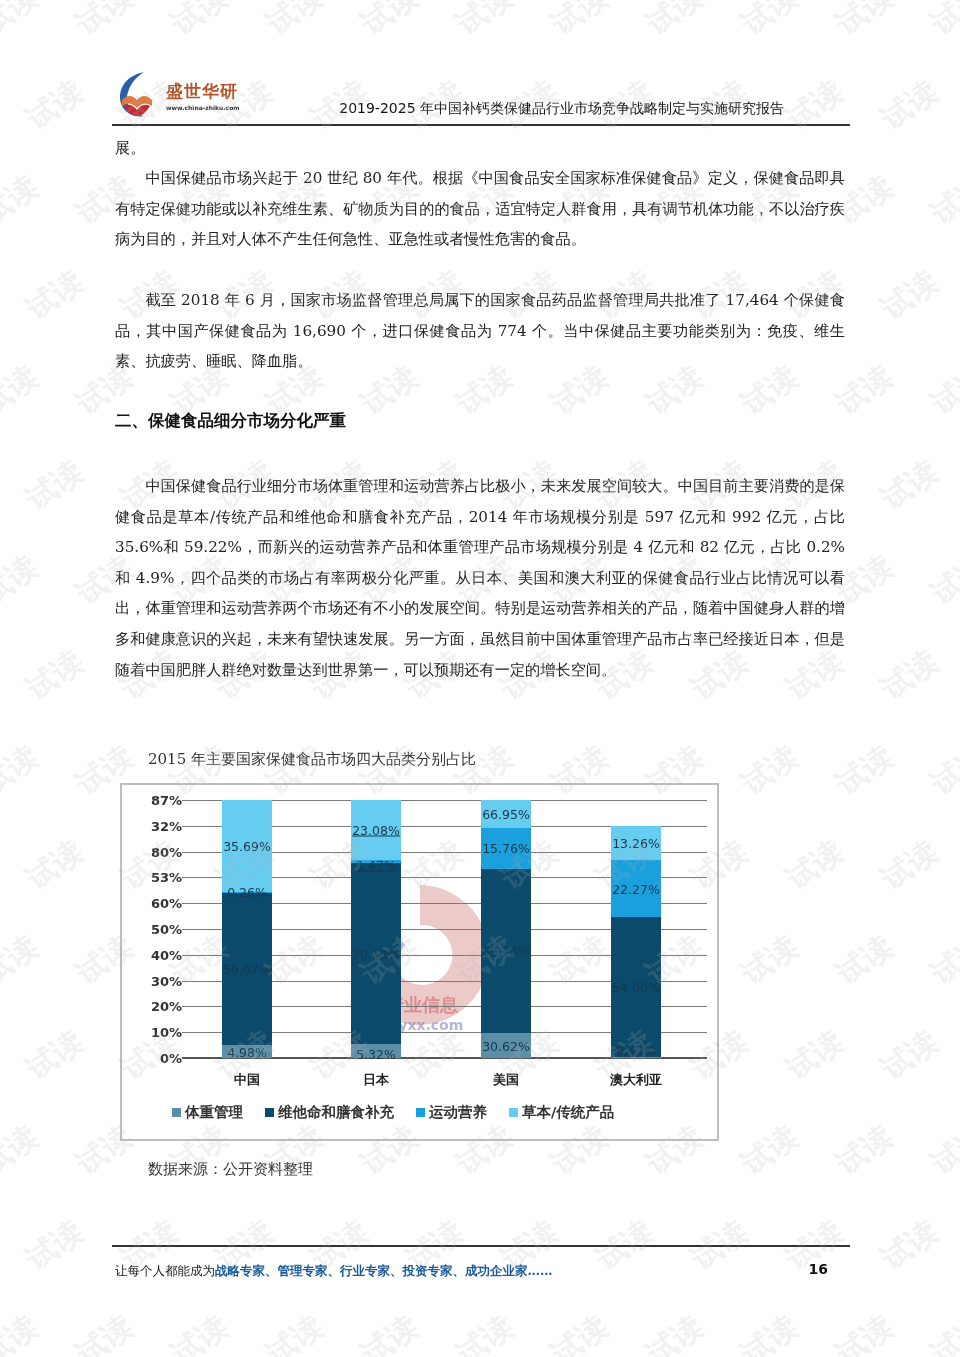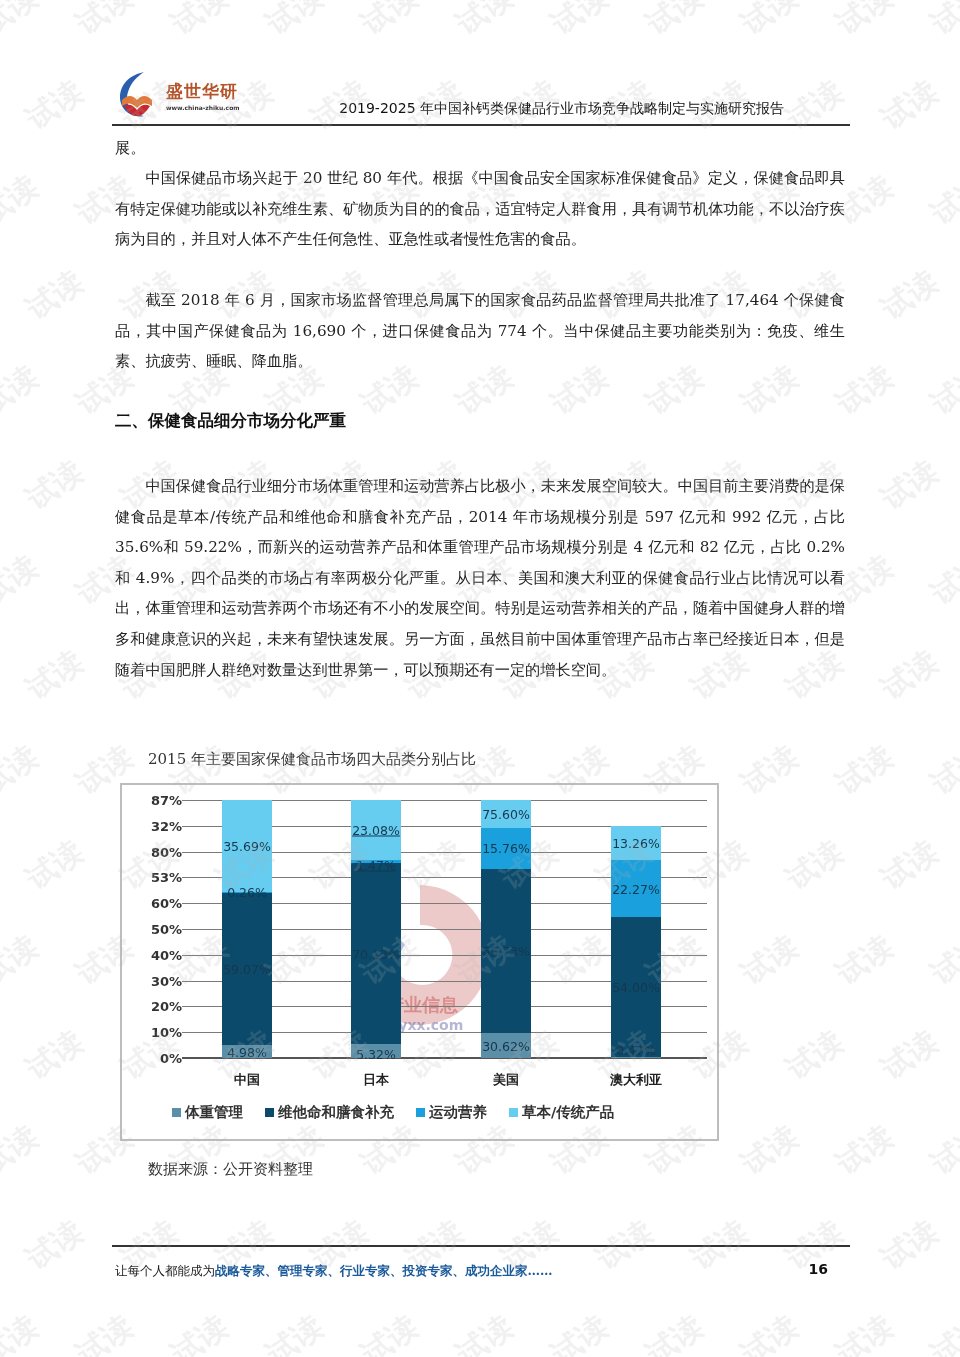--- a/index.html
+++ b/index.html
@@ -128,21 +128,21 @@
       </div>
       <div class="xcat" style="left: 214px;">日本</div>
       <div class="bar" style="left: 359px; top: 15px; height: 258px;">
         <div class="seg" style="bottom: 0px; height: 24.897px; background: rgb(91, 143, 168);"></div>
         <div class="seg" style="bottom: 24.897px; height: 164.423px; background: rgb(11, 74, 107);"></div>
         <div class="seg" style="bottom: 189.32px; height: 40.6608px; background: rgb(26, 160, 220);"></div>
         <div class="seg" style="bottom: 229.981px; height: 27.993px; background: rgb(102, 204, 240);"></div>
         <div class="seg-label" style="top: 245.552px;">30.62%</div>
         <div class="seg-label" style="top: 150.891px;">63.73%</div>
         <div class="seg-label" style="top: 48.3492px;">15.76%</div>
-        <div class="seg-label" style="top: 14.0223px;">75.60%</div>
+        <div class="seg-label" style="top: 14.0223px;">66.95%</div>
       </div>
       <div class="xcat" style="left: 344px;">美国</div>
       <div class="bar" style="left: 489px; top: 15px; height: 258px;">
         <div class="seg" style="bottom: 0px; height: 1.2126px; background: rgb(91, 143, 168);"></div>
         <div class="seg" style="bottom: 1.2126px; height: 139.32px; background: rgb(11, 74, 107);"></div>
         <div class="seg" style="bottom: 140.533px; height: 57.4566px; background: rgb(26, 160, 220);"></div>
         <div class="seg" style="bottom: 197.989px; height: 34.2108px; background: rgb(102, 204, 240);"></div>
         <div class="seg-label" style="top: 250px;">0.47%</div>
         <div class="seg-label" style="top: 187.127px;">54.00%</div>
         <div class="seg-label" style="top: 88.7391px;">22.27%</div>

